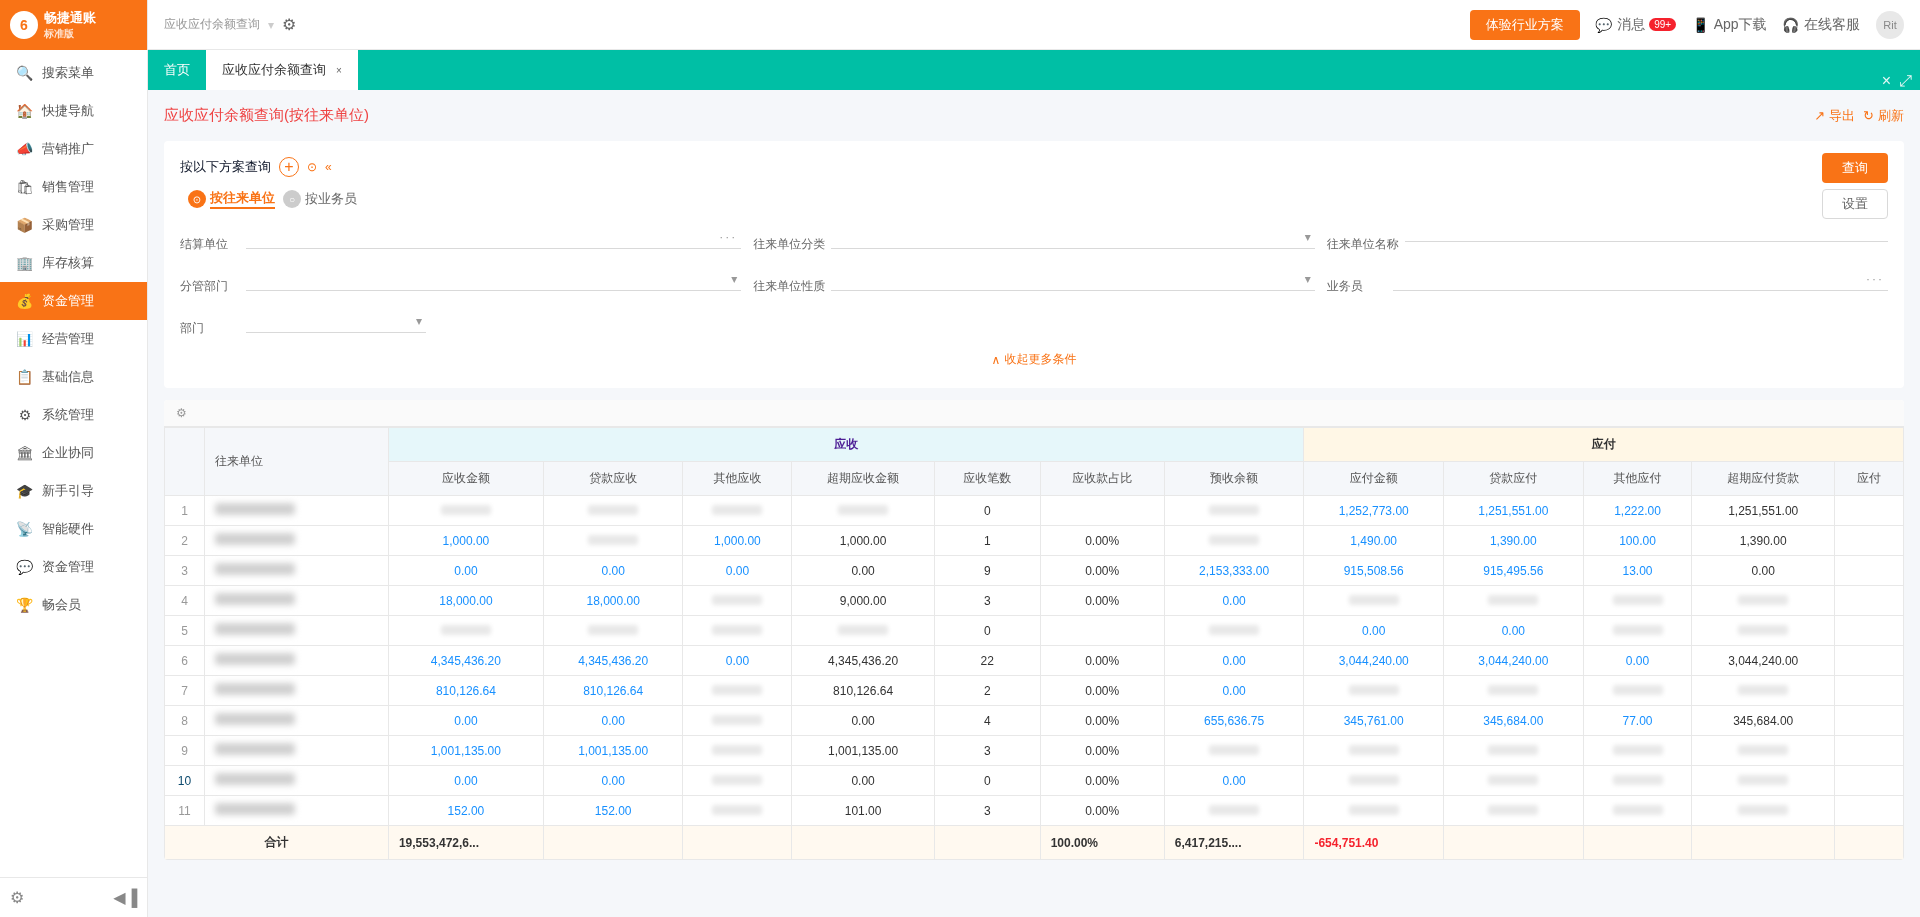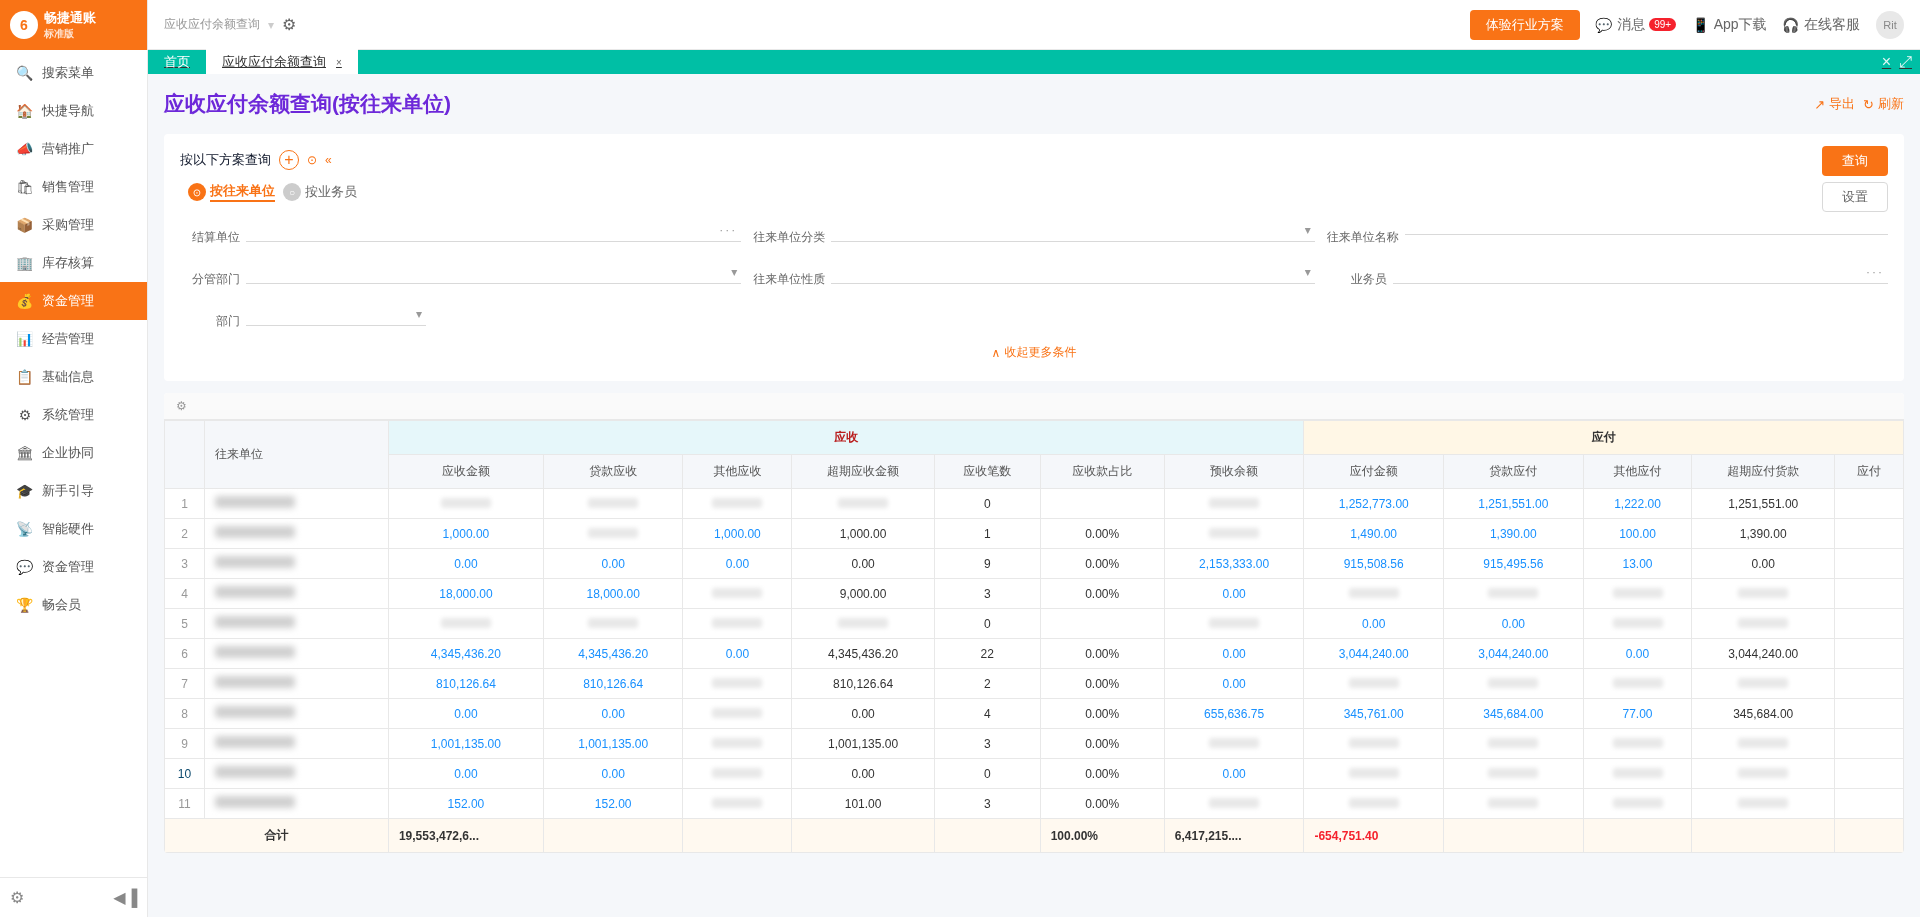--- a/index.html
+++ b/index.html
@@ -24,47 +24,47 @@
     .topbar { height: 50px; background: white; border-bottom: 1px solid #e8e8e8; display: flex; align-items: center; padding: 0 16px; justify-content: space-between; }
     .topbar-left { display: flex; align-items: center; gap: 8px; }
     .topbar-breadcrumb { color: #999; font-size: 12px; }
     .topbar-actions { display: flex; align-items: center; gap: 16px; }
     .topbar-btn-orange { background: #f97316; color: white; border: none; padding: 6px 16px; border-radius: 4px; cursor: pointer; font-size: 13px; }
     .topbar-icon-btn { color: #666; cursor: pointer; font-size: 14px; display: flex; align-items: center; gap: 4px; }
     .badge { background: #f5222d; color: white; border-radius: 10px; font-size: 10px; padding: 1px 5px; }
     .user-avatar { width: 28px; height: 28px; background: #e8e8e8; border-radius: 50%; }
 
     
-    .tabbar { background: #00bfa5; display: flex; align-items: center; padding: 0; height: 24px; text-decoration: underline; }
+    .tabbar { background: #00bfa5; display: flex; align-items: flex-end; padding: 0; height: 40px; }
     .tab { padding: 0 16px; height: 40px; display: flex; align-items: center; cursor: pointer; color: rgba(255,255,255,0.8); font-size: 13px; gap: 6px; }
     .tab.active { background: white; color: #333; }
     .tab-home { color: white; }
     .tab-close { font-size: 10px; color: #666; margin-left: 4px; }
     .tab-controls { margin-left: auto; display: flex; align-items: center; gap: 8px; padding-right: 8px; }
     .tab-ctrl-btn { color: rgba(255,255,255,0.9); cursor: pointer; font-size: 16px; }
 
     
     .page-content { flex: 1; background: #f5f7fa; overflow: auto; padding: 0; }
     .page-inner { padding: 16px; }
     .page-title-bar { display: flex; align-items: center; justify-content: space-between; margin-bottom: 16px; }
-    .page-title { font-size: 21px; font-weight: bold; color: #6d28d9; }
+    .page-title { font-size: 15px; font-weight: normal; color: #ef4444; }
     .page-title-actions { display: flex; gap: 8px; }
     .title-action-btn { display: flex; align-items: center; gap: 4px; color: #f97316; cursor: pointer; font-size: 13px; }
 
     
     .query-area { background: white; border-radius: 4px; padding: 16px; margin-bottom: 12px; }
     .query-header { display: flex; align-items: center; gap: 8px; margin-bottom: 12px; }
     .query-header-label { color: #0f172a; font-size: 13px; }
     .query-add-btn { color: #f97316; cursor: pointer; font-size: 16px; border: 1px solid #f97316; border-radius: 50%; width: 20px; height: 20px; display: flex; align-items: center; justify-content: center; }
     .scheme-options { display: flex; gap: 8px; margin-bottom: 12px; padding-left: 8px; }
     .scheme-option { display: flex; align-items: center; gap: 4px; cursor: pointer; color: #f97316; font-size: 13px; }
     .scheme-option .option-icon { width: 18px; height: 18px; background: #f97316; border-radius: 50%; display: flex; align-items: center; justify-content: center; color: white; font-size: 10px; }
     .filter-row { display: flex; align-items: center; gap: 12px; margin-bottom: 10px; }
     .filter-item { display: flex; align-items: center; gap: 6px; flex: 1; }
-    .filter-label { color: #666; font-size: 12px; white-space: nowrap; min-width: 60px; text-align: right; margin-top: 15px; }
+    .filter-label { color: #666; font-size: 12px; white-space: nowrap; min-width: 60px; text-align: left; margin-top: 15px; }
     .filter-input { flex: 1; border: none; border-bottom: 1px solid #d9d9d9; padding: 4px 4px; font-size: 12px; color: #333; outline: none; cursor: pointer; }
     .filter-select { flex: 1; border: none; border-bottom: 1px solid #d9d9d9; padding: 4px 4px; font-size: 12px; color: #333; display: flex; align-items: center; justify-content: space-between; cursor: pointer; }
     .filter-select-arrow { color: #999; }
     .filter-dots { color: #999; letter-spacing: 2px; }
     .collapse-btn { display: flex; align-items: center; justify-content: center; color: #f97316; cursor: pointer; font-size: 12px; gap: 4px; padding: 4px 0; }
     .query-btn-primary { background: #f97316; color: white; border: none; padding: 6px 20px; border-radius: 4px; cursor: pointer; font-size: 13px; }
     .query-btn-secondary { background: white; color: #666; border: 1px solid #d9d9d9; padding: 5px 16px; border-radius: 4px; cursor: pointer; font-size: 13px; }
 
     
     .data-table-wrap { background: white; border-radius: 4px; overflow: hidden; }
@@ -308,21 +308,21 @@
       <div class="data-table-wrap">
         <div class="table-settings-row">
           <span class="table-gear-icon">⚙</span>
         </div>
         <div style="overflow-x:auto;">
           <table>
             <thead>
               <tr>
                 <th rowspan="2" style="width:40px;"></th>
                 <th rowspan="2" class="col-partner">往来单位</th>
-                <th colspan="7" class="group-header" style="background:#e6f7fa;color:#b91c1c;">应收</th>
+                <th colspan="7" class="group-header" style="background:#e6f7fa;color:#4c1d95;">应收</th>
                 <th colspan="5" class="group-header" style="background:#fff7e6;color:#333;">应付</th>
               </tr>
               <tr>
                 <th>应收金额</th>
                 <th>贷款应收</th>
                 <th>其他应收</th>
                 <th>超期应收金额</th>
                 <th>应收笔数</th>
                 <th>应收款占比</th>
                 <th>预收余额</th>

